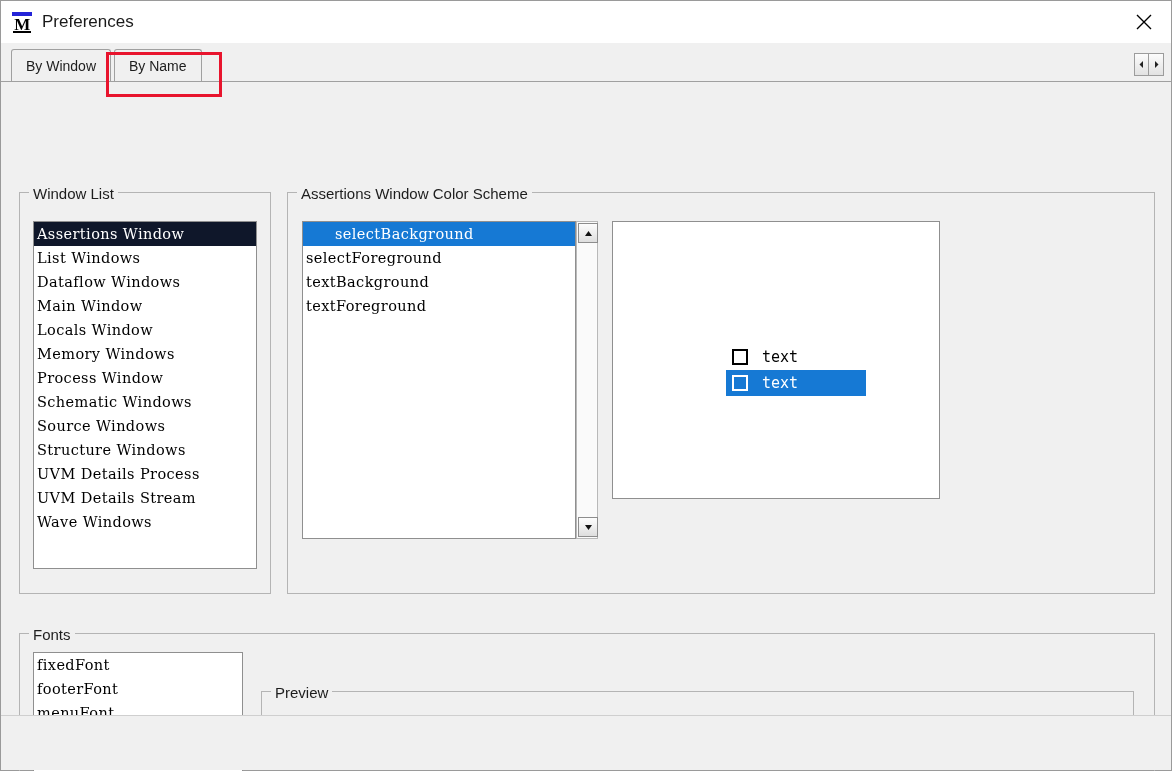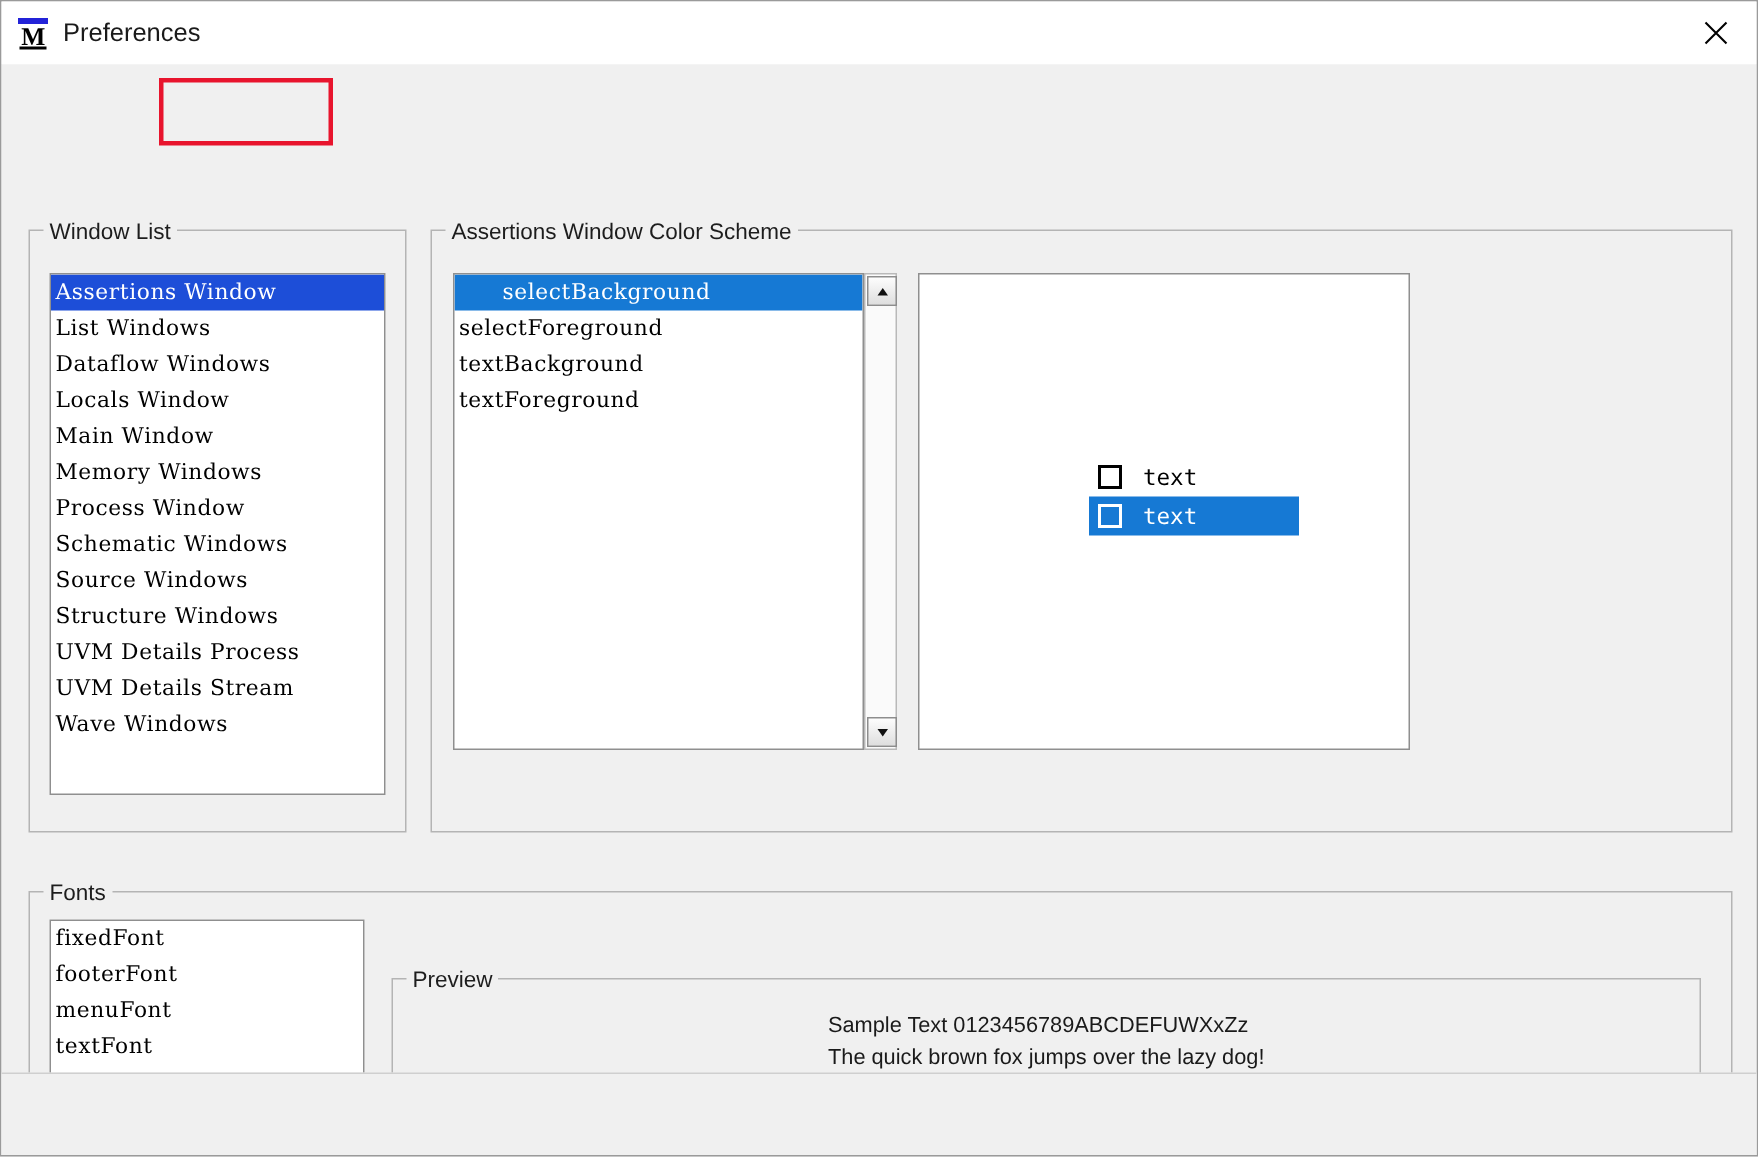--- a/index.html
+++ b/index.html
@@ -220,21 +220,21 @@
   .vscroll .sb-track {
     position: absolute;
     left: 1px; right: 1px; top: 21px; bottom: 21px;
     background: #fafafa;
   }
 
   
   #color-preview {
     position: absolute;
     left: 324px; top: 28px;
-    width: 328px; height: 318px;
+    width: 328px; height: 278px;
     box-sizing: border-box;
     background: #ffffff;
     border: 1px solid #8f8f8f;
   }
   #color-preview .rowwrap {
     position: absolute;
     left: 113px; top: 122px;
     width: 140px;
   }
   .cbrow {
@@ -302,32 +302,48 @@
       <div class="letter">M</div>
     </div>
     <div id="window-title">Preferences</div>
     <div id="close-button">
       <svg width="18" height="18" viewBox="0 0 18 18">
         <path d="M2 2 L16 16 M16 2 L2 16" stroke="#000" stroke-width="1.4" fill="none"></path>
       </svg>
     </div>
   </div>
 
+  <div id="tabstrip">
+    <div class="tab" id="tab-by-window">By Window</div>
+    <div class="tab active" id="tab-by-name">By Name</div>
+    <div id="tab-nav">
+      <div class="tabnav-btn">
+        <svg width="9" height="9" viewBox="0 0 9 9">
+            <path d="M6 1 L2.5 4.5 L6 8 Z" fill="#222"></path>
+          </svg>
+      </div>
+      <div class="tabnav-btn">
+        <svg width="9" height="9" viewBox="0 0 9 9">
+            <path d="M3 1 L6.5 4.5 L3 8 Z" fill="#222"></path>
+          </svg>
+      </div>
+    </div>
+  </div>
   <div id="tab-highlight" style="border-color: rgb(232, 20, 45);"></div>
 
   <div id="content">
 
     <div class="group" id="group-window-list">
       <div class="group-title">Window List</div>
       <div class="listbox" id="list-windows">
-          <div class="item selected" style="background: #1d4ed8;">Assertions Window</div>
+          <div class="item selected" style="background: #0f172a;">Assertions Window</div>
           <div class="item">List Windows</div>
           <div class="item">Dataflow Windows</div>
+          <div class="item">Main Window</div>
           <div class="item">Locals Window</div>
-          <div class="item">Main Window</div>
           <div class="item">Memory Windows</div>
           <div class="item">Process Window</div>
           <div class="item">Schematic Windows</div>
           <div class="item">Source Windows</div>
           <div class="item">Structure Windows</div>
           <div class="item">UVM Details Process</div>
           <div class="item">UVM Details Stream</div>
           <div class="item">Wave Windows</div>
         </div>
     </div>

